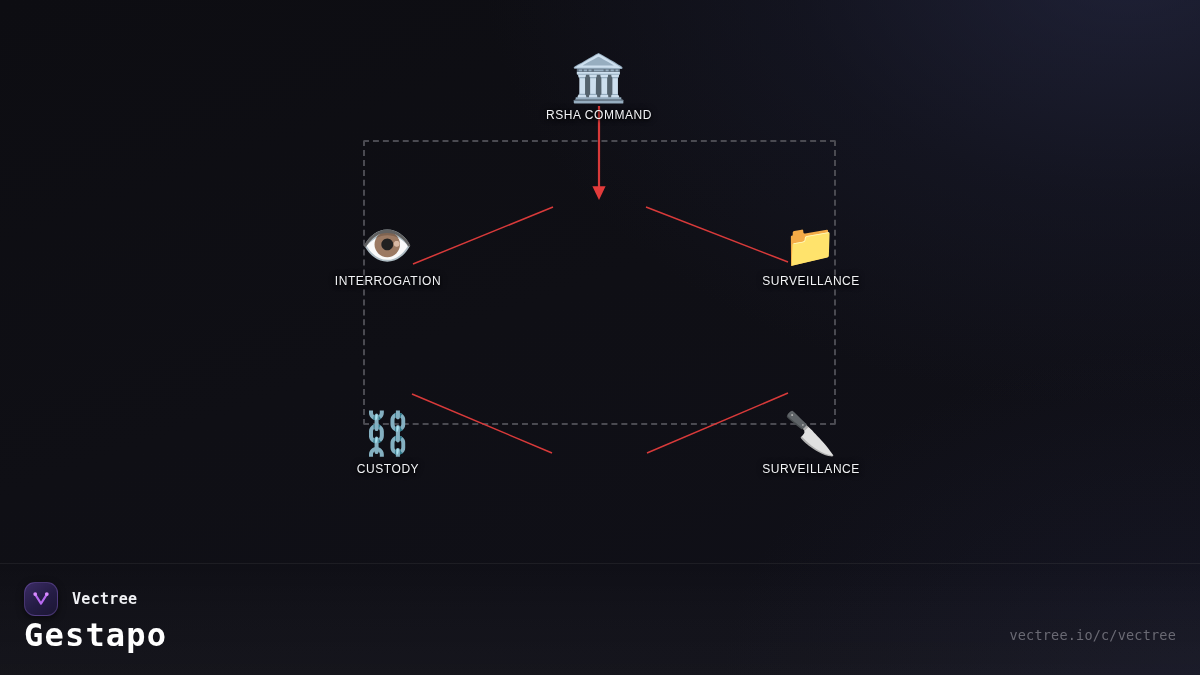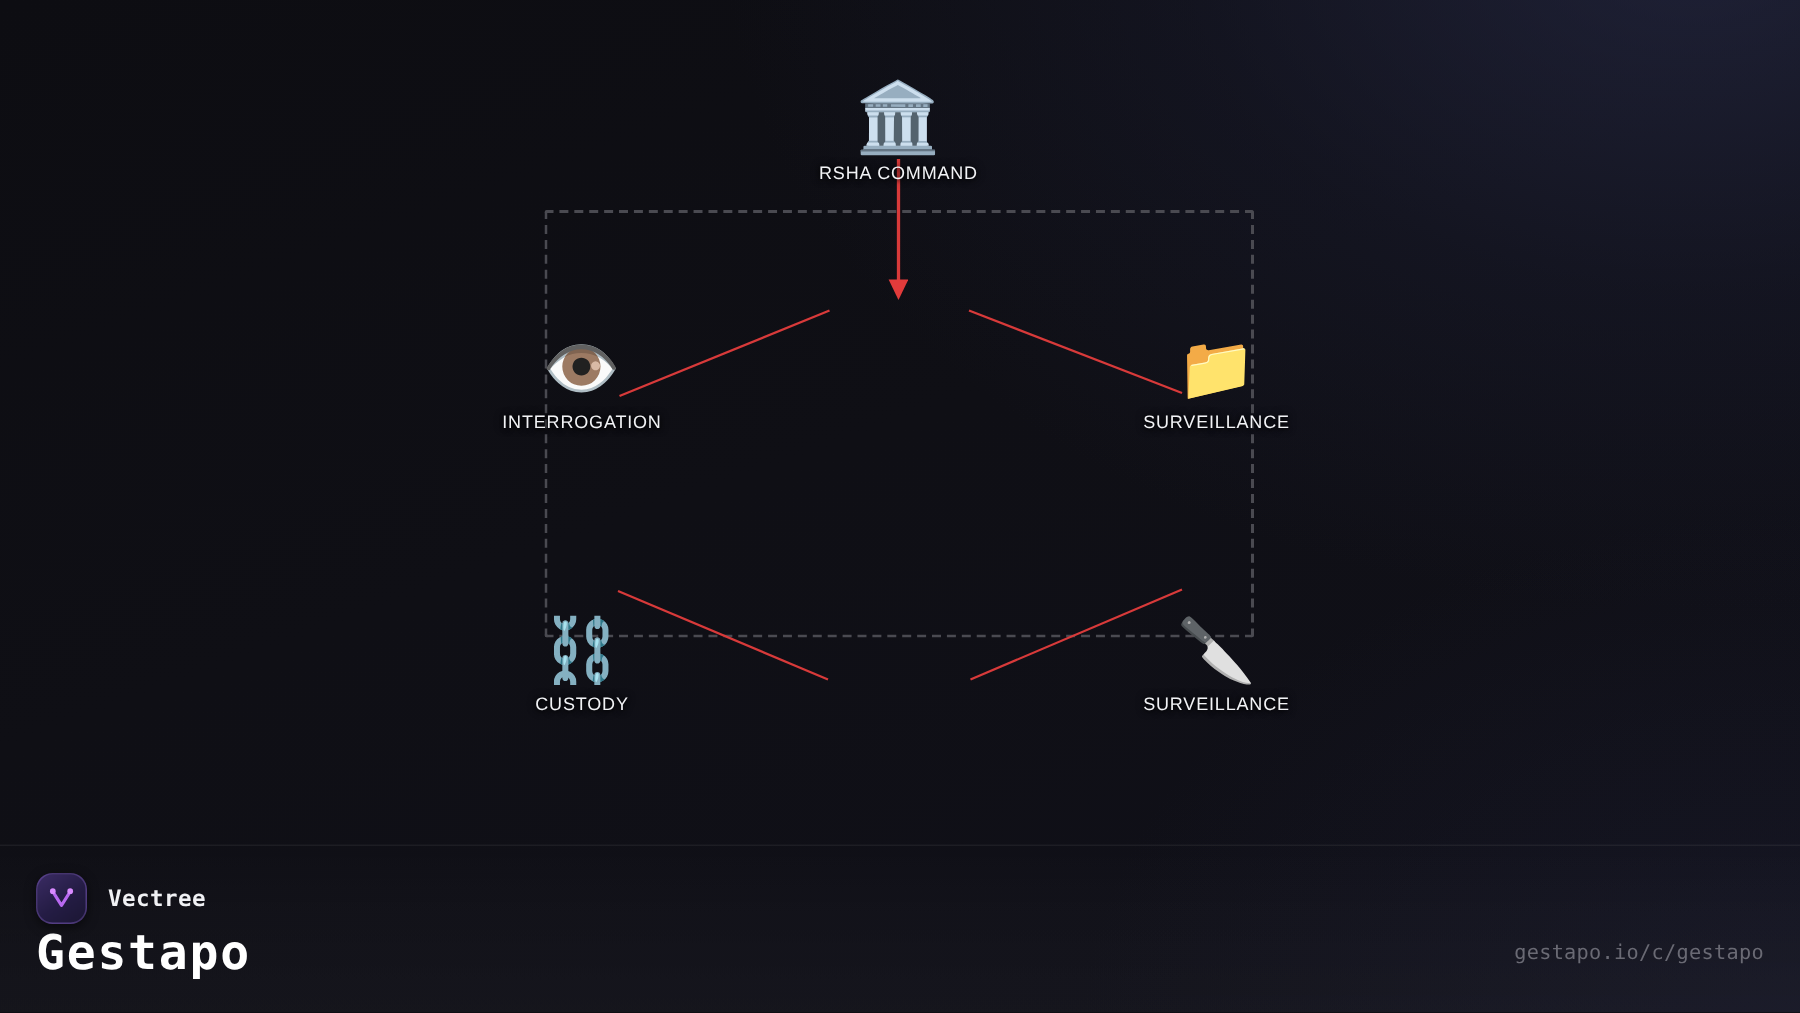--- a/index.html
+++ b/index.html
@@ -156,16 +156,16 @@
     <div id="brand-row">
       <div id="brand-logo">
         <svg width="22" height="22" viewBox="0 0 22 22" xmlns="http://www.w3.org/2000/svg">
           <path d="M5.2 6.4 L11 15.6 L16.8 6.4" fill="none" stroke="#b869f0" stroke-width="2.1" stroke-linecap="round" stroke-linejoin="round"></path>
           <circle cx="5.2" cy="6.1" r="1.9" fill="#d98bff"></circle>
           <circle cx="16.8" cy="6.1" r="1.9" fill="#d98bff"></circle>
         </svg>
       </div>
       <span id="brand-name">Vectree</span>
     </div>
-    <div id="footer-url">gestapo.io/c/gestapo</div>
+    <div id="footer-url">vectree.io/c/vectree</div>
   </div>
 
 </div>
 
 </body></html>

